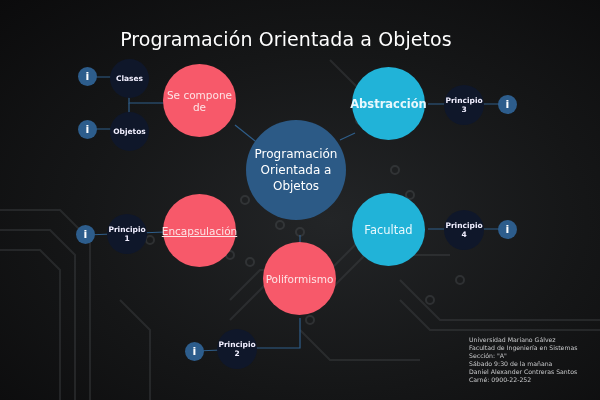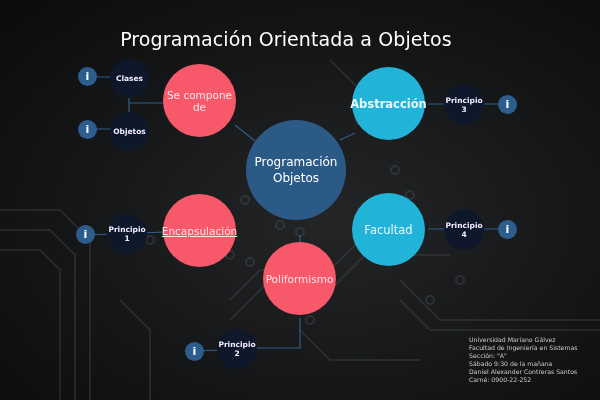--- a/index.html
+++ b/index.html
@@ -74,20 +74,21 @@
     <line x1="300" y1="235" x2="300" y2="245"></line>
     <polyline points="300,318 300,348 252,348"></polyline>
     <line x1="195" y1="351" x2="222" y2="350"></line>
   </g>
 </svg>
 
 <div class="title">Programación Orientada a Objetos</div>
 
 <div class="node navy" style="left:246px; top:120px; width:100px; height:100px; flex-direction:column;">
   <span>Programación</span>
+  <span>Orientada a</span>
   <span>Objetos</span>
 </div>
 
 <div class="node red" style="left:163px; top:64px; width:73px; height:73px;">
   <span>Se compone de</span>
 </div>
 <div class="node purple" style="left:110px; top:59px; width:39px; height:39px;">
   <span>Clases</span>
 </div>
 <div class="node info" style="left:78px; top:67px; width:19px; height:19px;">

